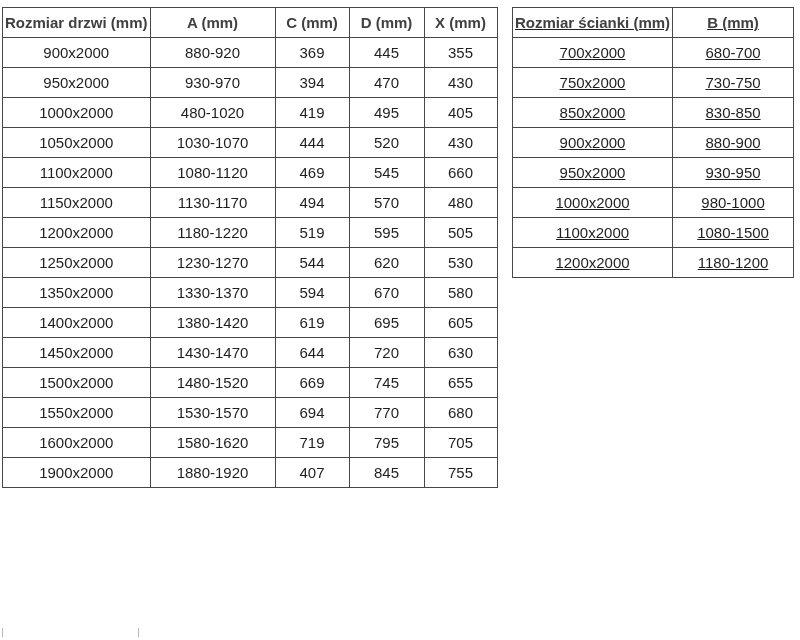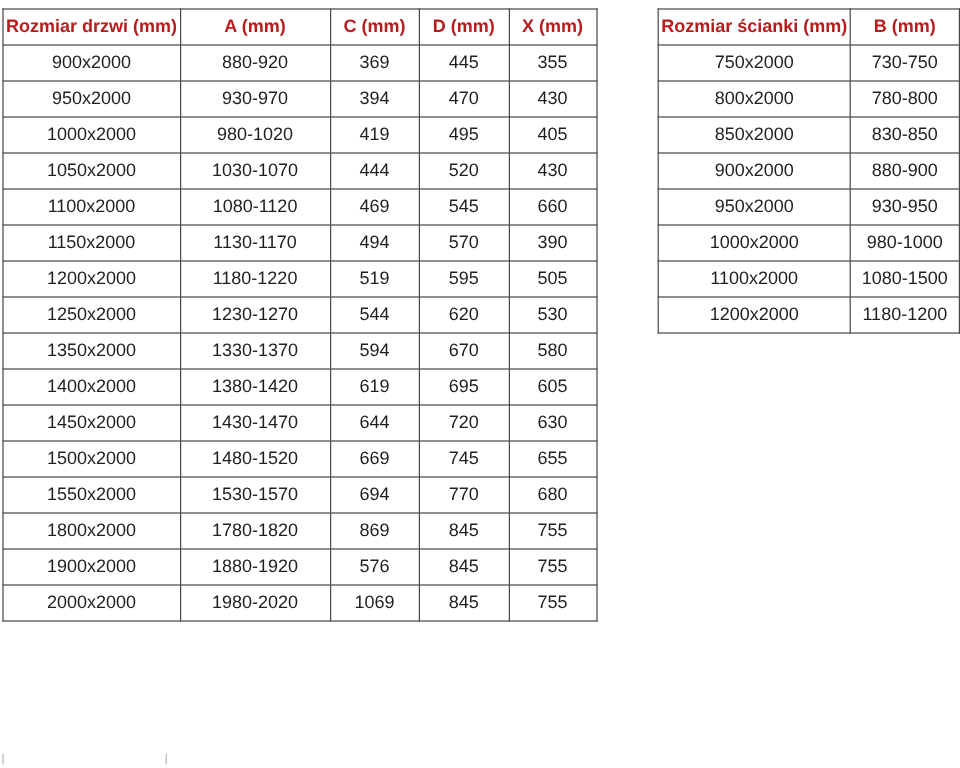--- a/index.html
+++ b/index.html
@@ -22,36 +22,36 @@
     position: relative;
     overflow: hidden;
   }
   table.spec-table {
     position: absolute;
     border-collapse: collapse;
     table-layout: fixed;
     background: var(--bg);
   }
   table.door-table { left: 2px; top: 7px; }
-  table.wall-table { left: 548px; top: 7px; }
+  table.wall-table { left: 512px; top: 7px; text-decoration: underline; }
   .spec-table th,
   .spec-table td {
     border: 1px solid var(--border);
     text-align: center;
     vertical-align: middle;
     height: 30px;
     padding: 0 2px;
     font-size: 15px;
     line-height: 1;
     white-space: nowrap;
     overflow: hidden;
   }
   .spec-table th {
     font-weight: bold;
-    color: #b91c1c;
+    color: #404040;
   }
   .spec-table td {
     font-weight: normal;
   }
   
   .cutoff-stub {
     position: absolute;
     left: 2px;
     top: 628px;
     width: 137px;
@@ -92,21 +92,21 @@
         </tr>
         <tr>
           <td>950x2000</td>
           <td>930-970</td>
           <td>394</td>
           <td>470</td>
           <td>430</td>
         </tr>
         <tr>
           <td>1000x2000</td>
-          <td>980-1020</td>
+          <td>480-1020</td>
           <td>419</td>
           <td>495</td>
           <td>405</td>
         </tr>
         <tr>
           <td>1050x2000</td>
           <td>1030-1070</td>
           <td>444</td>
           <td>520</td>
           <td>430</td>
@@ -116,21 +116,21 @@
           <td>1080-1120</td>
           <td>469</td>
           <td>545</td>
           <td>660</td>
         </tr>
         <tr>
           <td>1150x2000</td>
           <td>1130-1170</td>
           <td>494</td>
           <td>570</td>
-          <td>390</td>
+          <td>480</td>
         </tr>
         <tr>
           <td>1200x2000</td>
           <td>1180-1220</td>
           <td>519</td>
           <td>595</td>
           <td>505</td>
         </tr>
         <tr>
           <td>1250x2000</td>
@@ -168,64 +168,57 @@
           <td>655</td>
         </tr>
         <tr>
           <td>1550x2000</td>
           <td>1530-1570</td>
           <td>694</td>
           <td>770</td>
           <td>680</td>
         </tr>
         <tr>
-          <td>1800x2000</td>
-          <td>1780-1820</td>
-          <td>869</td>
-          <td>845</td>
-          <td>755</td>
+          <td>1600x2000</td>
+          <td>1580-1620</td>
+          <td>719</td>
+          <td>795</td>
+          <td>705</td>
         </tr>
         <tr>
           <td>1900x2000</td>
           <td>1880-1920</td>
-          <td>576</td>
-          <td>845</td>
-          <td>755</td>
-        </tr>
-        <tr>
-          <td>2000x2000</td>
-          <td>1980-2020</td>
-          <td>1069</td>
+          <td>407</td>
           <td>845</td>
           <td>755</td>
         </tr>
       </tbody>
   </table>
 
   <table class="spec-table wall-table">
     <colgroup>
         <col style="width: 139px;">
         <col style="width: 121px;">
       </colgroup>
     <thead>
       <tr>
           <th>Rozmiar ścianki (mm)</th>
           <th>B (mm)</th>
         </tr>
     </thead>
     <tbody>
         <tr>
+          <td>700x2000</td>
+          <td>680-700</td>
+        </tr>
+        <tr>
           <td>750x2000</td>
           <td>730-750</td>
         </tr>
         <tr>
-          <td>800x2000</td>
-          <td>780-800</td>
-        </tr>
-        <tr>
           <td>850x2000</td>
           <td>830-850</td>
         </tr>
         <tr>
           <td>900x2000</td>
           <td>880-900</td>
         </tr>
         <tr>
           <td>950x2000</td>
           <td>930-950</td>

